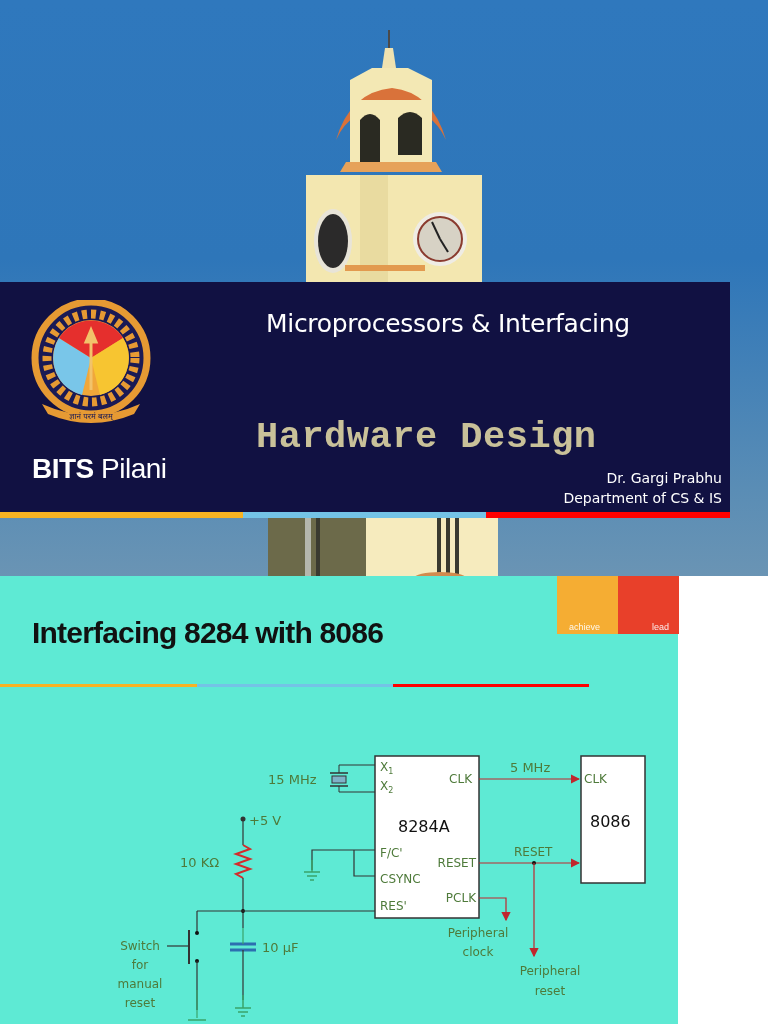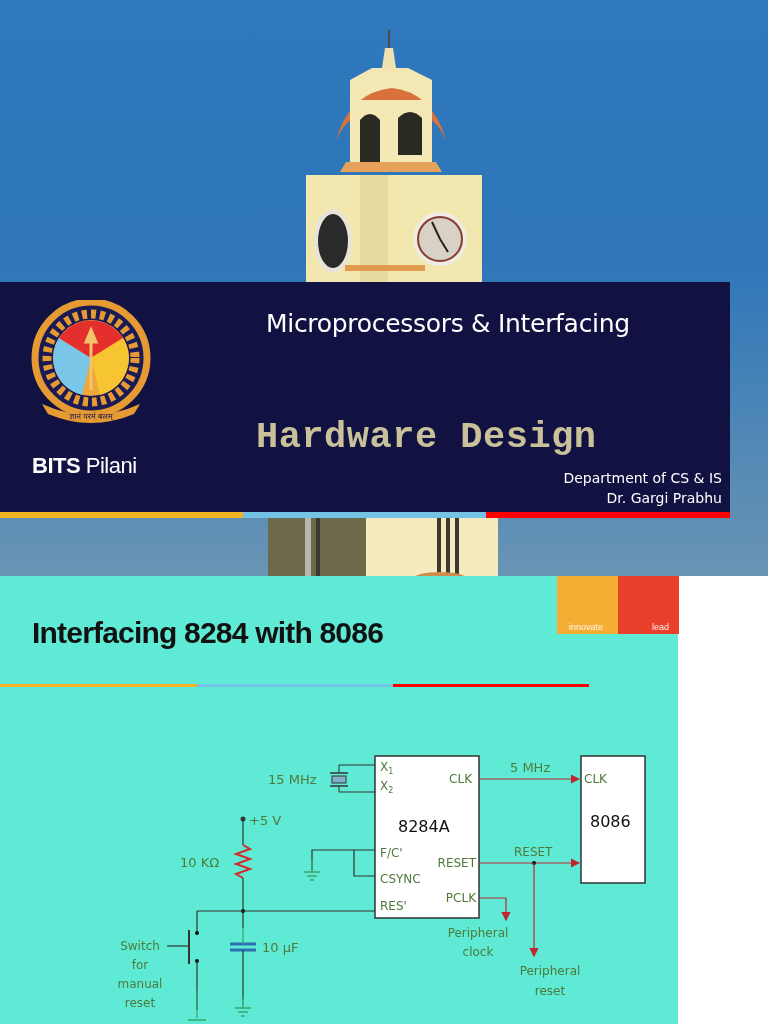--- a/index.html
+++ b/index.html
@@ -8,21 +8,21 @@
   
   .slide1 { position: absolute; left: 0; top: 0; width: 768px; height: 576px; overflow: hidden;
     background: linear-gradient(180deg, #2f78bd 0%, #2e76b9 45%, #5a8db5 85%, #6a94b4 100%); }
   .tower { position: absolute; left: 0; top: 0; width: 768px; height: 576px; }
 
   .banner { position: absolute; left: 0; top: 282px; width: 730px; height: 236px; background: #111142; }
   .stripe { position: absolute; left: 0; top: 512px; height: 6px; width: 730px; display: flex; }
   .stripe span { display: block; height: 100%; }
 
   .logo { position: absolute; left: 22px; top: 300px; width: 138px; height: 126px; }
-  .bits-text { position: absolute; left: 32px; top: 453px; color: #ffffff; font-size: 22px; letter-spacing: -0.5px; }
+  .bits-text { position: absolute; left: 32px; top: 453px; color: #ffffff; font-size: 28px; letter-spacing: -0.5px; }
   .bits-text b { font-weight: bold; }
 
   .course-title { position: absolute; left: 266px; top: 309px; color: #ffffff; font-size: 25px; font-family: "DejaVu Sans", sans-serif; font-weight: normal; letter-spacing: -0.3px; }
   .main-title { position: absolute; left: 256px; top: 384px; color: #c9c199; font-size: 37px; font-weight: bold; font-family: Liberation Mono, monospace; letter-spacing: 0.5px; margin-top: 32px; }
   .author { position: absolute; right: 46px; top: 468px; color: #ffffff; font-size: 14px; text-align: right; line-height: 20px; font-family: "DejaVu Sans", sans-serif; }
 
   
   .slide2 { position: absolute; left: 0; top: 576px; width: 646px; height: 448px; background: #5eead4; padding-left: 32px; }
   .slide2-title { position: absolute; left: 32px; top: 40px; font-size: 30px; font-weight: bold; color: #111111; letter-spacing: -0.8px; font-family: "Liberation Sans", sans-serif; }
   .brand-strip { position: absolute; left: 557px; top: 0; width: 184px; height: 58px; display: flex; overflow: hidden; }
@@ -88,37 +88,37 @@
   </svg>
 
   <div class="bits-text">
     <b>BITS</b>
     <span>Pilani</span>
   </div>
 
   <div class="course-title">Microprocessors &amp; Interfacing</div>
   <div class="main-title">Hardware Design</div>
   <div class="author">
+    <div>Dr. Gargi Prabhu</div>
     <div>Department of CS &amp; IS</div>
-    <div>Dr. Gargi Prabhu</div>
   </div>
 
   <div class="stripe">
     <span style="width:243px;background:#f8b322"></span>
     <span style="width:243px;background:#74c3e6"></span>
     <span style="width:244px;background:#ff0000"></span>
   </div>
 </div>
 
 <div class="slide2">
   <div class="slide2-title">Interfacing 8284 with 8086</div>
 
   <div class="brand-strip">
     <div class="cell" style="width:61px;background:#f5ad33">
-      <span style="left:12px">innovate</span>
+      <span style="left:12px">achieve</span>
     </div>
     <div class="cell" style="width:61px;background:#e8402a">
       <span style="right:10px">lead</span>
     </div>
   </div>
 
   <div class="divider">
     <span style="width:197px;background:#f8b322"></span>
     <span style="width:196px;background:#74c3e6"></span>
     <span style="width:196px;background:#ff0000"></span>

